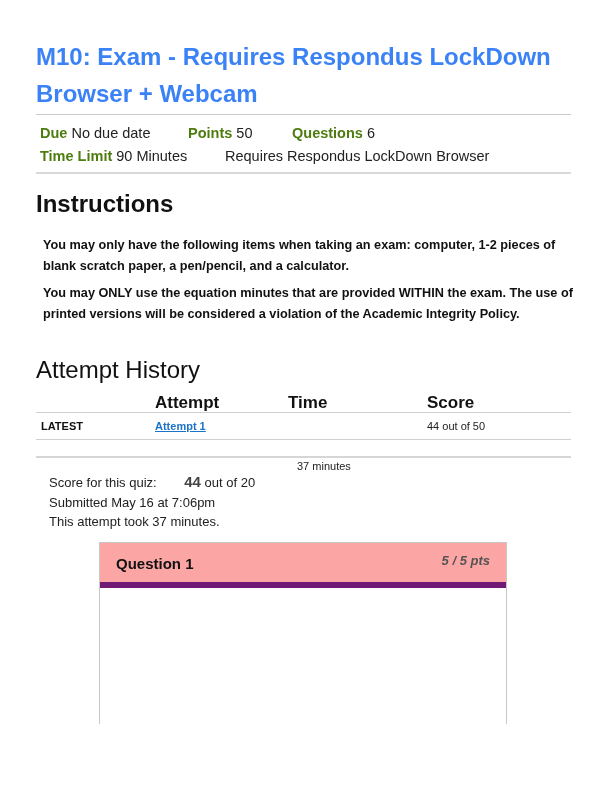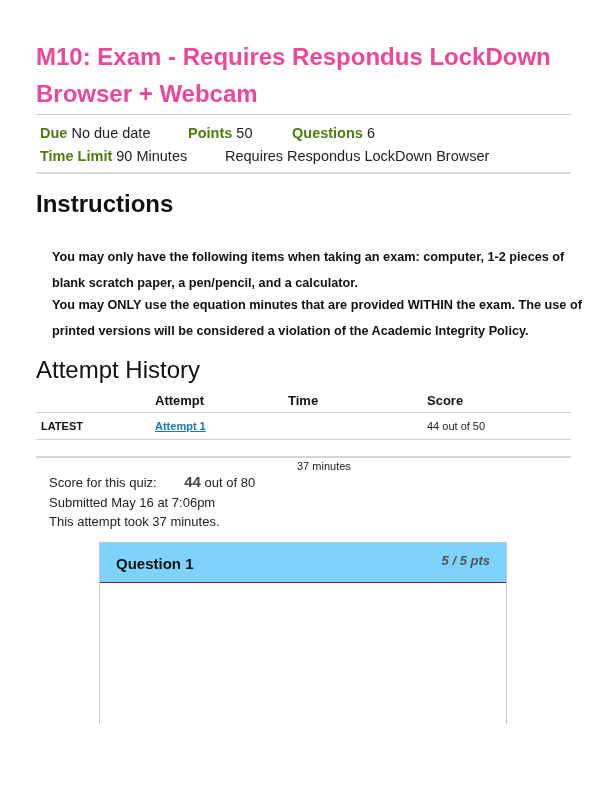--- a/index.html
+++ b/index.html
@@ -3,47 +3,47 @@
 <meta charset="utf-8">
 <style>
   html, body { margin: 0; padding: 0; background: #ffffff; }
   body {
     width: 606px; height: 800px; position: relative; overflow: hidden;
     font-family: "Liberation Sans", sans-serif; color: #111;
   }
   .page { position: absolute; left: 36px; top: 0; width: 535px; }
   .title {
     position: absolute; top: 38px; left: 0; width: 535px;
-    font-size: 24px; font-weight: bold; line-height: 37px; margin: 0; color: #ec4899;
+    font-size: 24px; font-weight: bold; line-height: 37px; margin: 0; color: #3b82f6;
   }
   .hr1 { position: absolute; top: 114px; left: 0; width: 535px; height: 1px; background: #c9c9c9; }
   .meta { position: absolute; left: 4px; font-size: 14.5px; color: #222; white-space: nowrap; }
   .meta b { font-weight: bold; color: #4d7c0f; margin-top: 20px; }
   .meta .pair { position: absolute; }
   .hr2 { position: absolute; top: 172px; left: 0; width: 535px; height: 2px; background: #d9d9d9; }
   .instr-h { position: absolute; top: 190px; left: 0; font-size: 24px; font-weight: bold; margin: 0; color: #111; }
   .instr-p {
     position: absolute; left: 0; width: 535px; font-size: 12.7px; font-weight: bold;
-    line-height: 26px; margin: 16px; color: #111;
+    line-height: 21px; margin: 7px; color: #111;
   }
   .ah-h { position: absolute; top: 356px; left: 0; font-size: 24px; font-weight: normal; margin: 0; color: #111; }
-  .tbl-head { position: absolute; top: 393px; font-size: 13px; font-weight: bold; color: #111; }
+  .tbl-head { position: absolute; top: 393px; font-size: 17px; font-weight: bold; color: #111; }
   .tbl-line { position: absolute; left: 0; width: 535px; height: 1px; background: #cfcfcf; }
   .tbl-cell { position: absolute; top: 420px; font-size: 11px; color: #222; }
   .latest { font-weight: bold; color: #111; }
   .attempt-link { color: #1a73c9; font-weight: bold; text-decoration: underline; cursor: pointer; }
   .hr3 { position: absolute; top: 456px; left: 0; width: 535px; height: 2px; background: #d6d6d6; }
   .summary { position: absolute; left: 13px; font-size: 13px; color: #222; }
   .summary .big { font-size: 15px; font-weight: bold; color: #444; margin-left: 24px; }
   .qbox {
     position: absolute; left: 63px; top: 542px; width: 406px; height: 181px;
     border: 1px solid #c8c8c8; border-bottom: none; background: #fff;
   }
   .qhead {
-    height: 39px; background: #7dd3fc; border-bottom: 1px solid #701a75; position: relative;
+    height: 39px; background: #fca5a5; border-bottom: 6px solid #701a75; position: relative;
   }
   .qtitle { position: absolute; left: 16px; top: 12px; font-size: 15px; font-weight: bold; color: #111; }
   .qpts { position: absolute; right: 16px; top: 10px; font-size: 13px; font-weight: bold; color: #555; font-style: italic; }
 </style>
 </head>
 <body>
 
 <div class="page">
 
   <h1 class="title">M10: Exam - Requires Respondus LockDown Browser + Webcam</h1>
@@ -87,21 +87,21 @@
       <span class="tbl-cell latest" style="left:5px;">LATEST</span>
       <a class="tbl-cell attempt-link" style="left:119px;">Attempt 1</a>
       <span class="tbl-cell" style="left:261px;margin-top:40px;">37 minutes</span>
       <span class="tbl-cell" style="left:391px;">44 out of 50</span>
     </div>
     <div class="tbl-line" style="top:439px;"></div>
   </div>
   <div class="hr3"></div>
 
   <div class="summary" style="top:473px;">
-    <span>Score for this quiz: </span><span class="big">44</span><span> out of 80</span>
+    <span>Score for this quiz: </span><span class="big">44</span><span> out of 20</span>
   </div>
   <div class="summary" style="top:495px;">Submitted May 16 at 7:06pm</div>
   <div class="summary" style="top:514px;">This attempt took 37 minutes.</div>
 
   <div class="qbox">
     <div class="qhead">
       <span class="qtitle">Question 1</span>
       <span class="qpts">5 / 5 pts</span>
     </div>
     <div></div>

